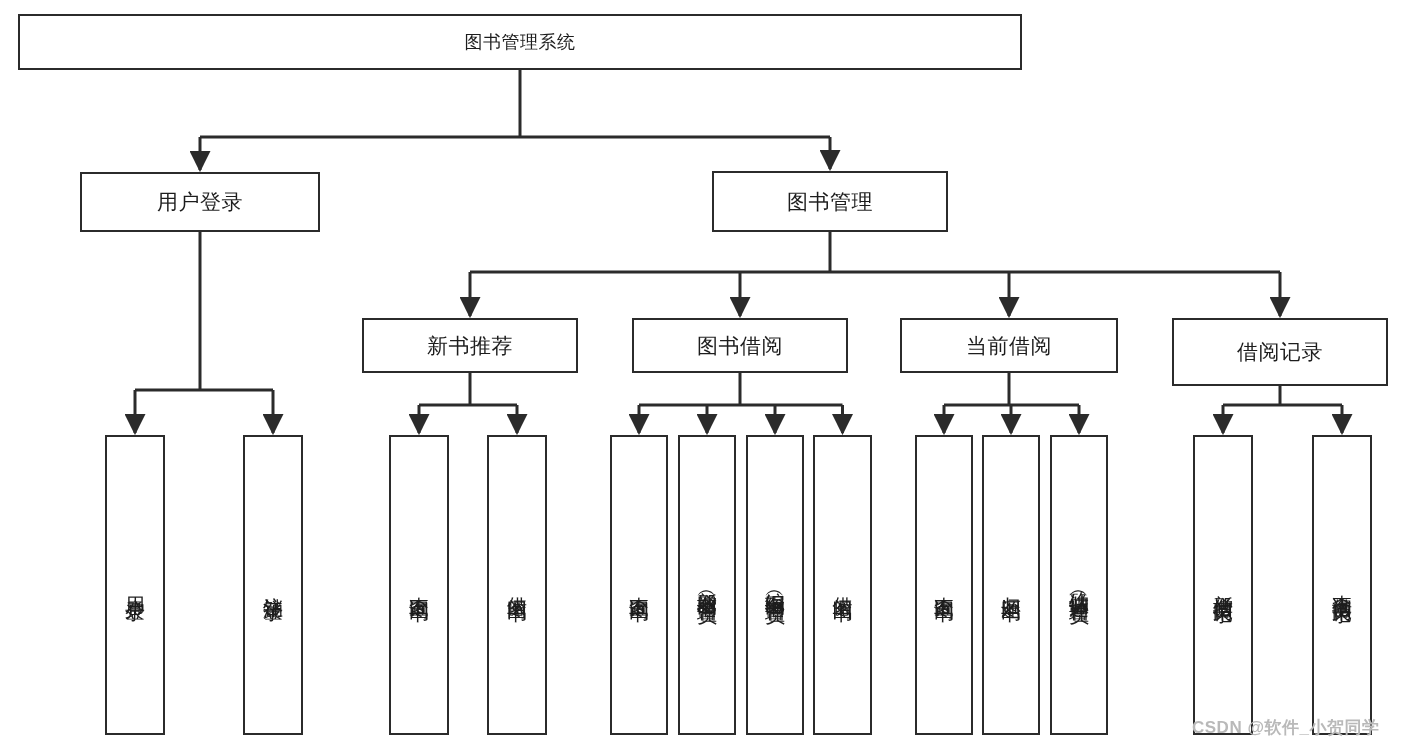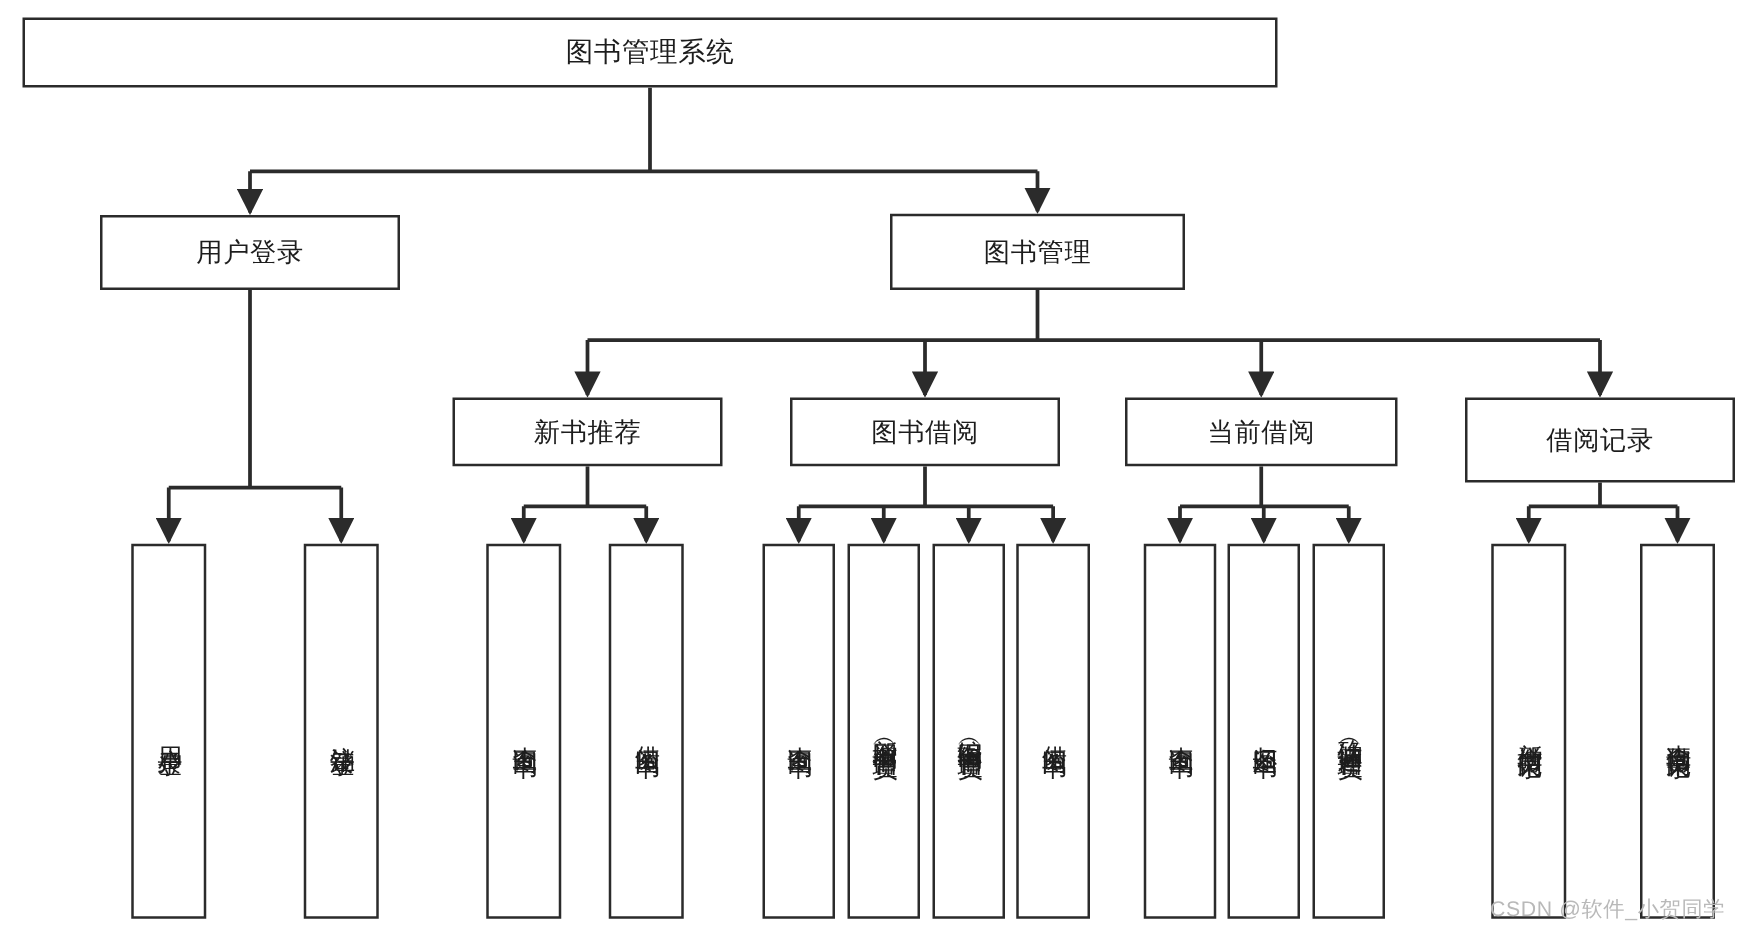--- a/index.html
+++ b/index.html
@@ -46,21 +46,21 @@
   }
   .node.vert .vlabel {
     writing-mode: vertical-rl;
     text-orientation: upright;
     line-height: 1.06;
     letter-spacing: 2px;
     white-space: nowrap;
     display: block;
   }
   .node.root {
-    font-size: 22px;
+    font-size: 18px;
   }
   .watermark {
     position: absolute;
     font-size: 17px;
     color: #b9b9b9;
     white-space: nowrap;
     letter-spacing: 0.5px;
   }
 </style>
 </head>
@@ -183,14 +183,14 @@
     </div>
 
   <div class="node vert" style="left: 1193px; top: 435px; width: 60px; height: 300px;">
       <span class="vlabel">新增借阅记录</span>
     </div>
 
   <div class="node vert" style="left: 1312px; top: 435px; width: 60px; height: 300px;">
       <span class="vlabel">查询借阅记录</span>
     </div>
 
-  <div class="watermark" style="left: 1192px; top: 716px; color: rgb(185, 185, 185);">CSDN @软件_小贺同学</div>
+  <div class="watermark" style="left: 1192px; top: 716px; color: rgb(185, 185, 185); font-weight: bold;">CSDN @软件_小贺同学</div>
 </div>
 
 </body></html>

